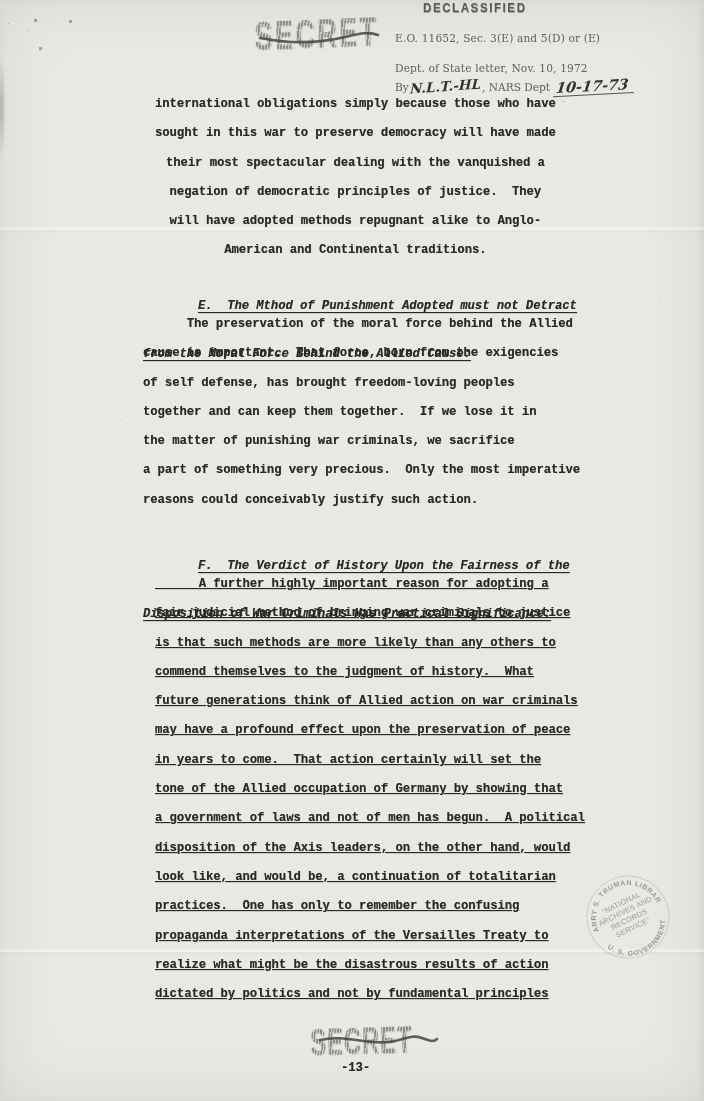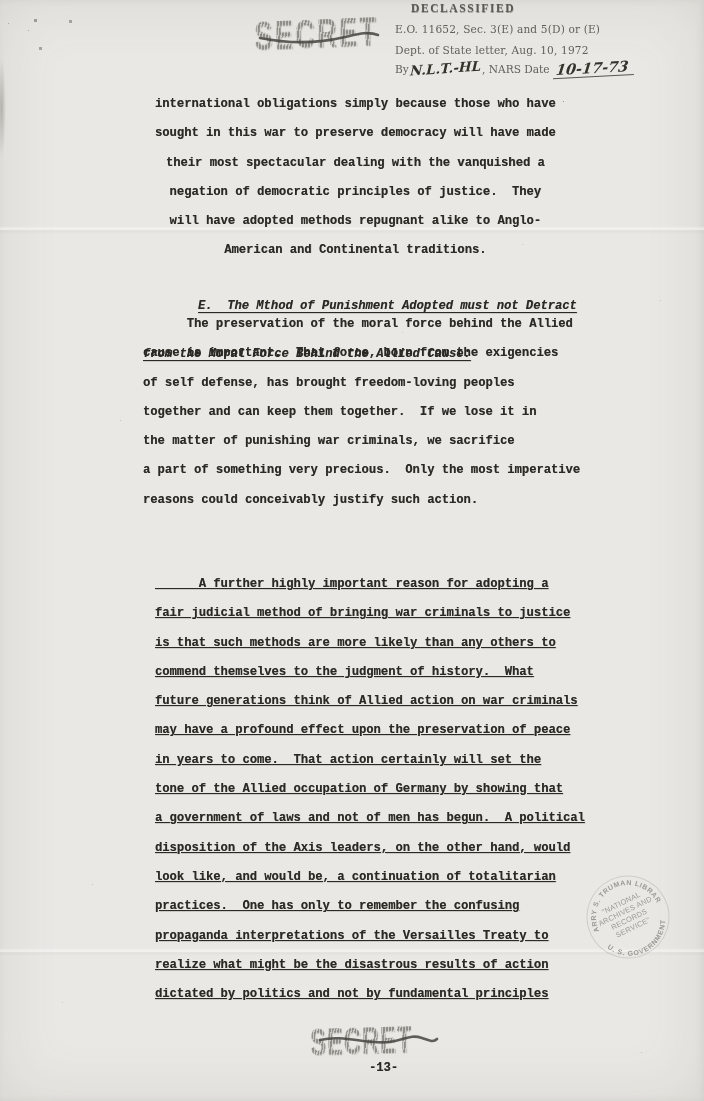--- a/index.html
+++ b/index.html
@@ -37,30 +37,30 @@
     text-shadow:0.3px 0.3px 0.35px rgba(40,38,32,.55);
   }
   .para1{left:155px;top:90px;text-align:center;}
   .para2{left:143px;top:310px;}
   .para3{left:155px;top:570px;text-decoration:underline;}
   .heading{left:143px;line-height:16.3px;}
   .heading-e{top:265px;}
   .heading-f{top:525px;}
   .h-line{text-decoration:underline;text-decoration-thickness:1.4px;text-underline-offset:3px;font-style:italic;}
   .h-indent{padding-left:55px;}
-  .page-number{left:341px;top:1060px;line-height:16px;margin-left:28px;}
+  .page-number{left:341px;top:1060px;line-height:16px;}
 
   
   .declass{position:absolute;left:395px;top:2px;width:230px;color:#5f5f58;}
   .declass-title{
-    margin-left:16px;font-family:Liberation Serif, serif;font-weight:700;
+    margin-left:28px;font-family:Liberation Sans, sans-serif;font-weight:700;
     font-size:11.5px;letter-spacing:1.6px;color:#5a5a53;transform:scaleY(1.05);
     text-shadow:0.4px 0.4px 0.5px rgba(90,90,83,.5);}
   .declass-line{font-family:"DejaVu Serif","Liberation Serif",serif;font-size:10.6px;
-    letter-spacing:.15px;margin-top:9px;color:#61615a;}
+    letter-spacing:.15px;margin-top:18px;color:#61615a;}
   .declass-by{font-family:"DejaVu Serif","Liberation Serif",serif;font-size:10.6px;
     margin-top:3px;color:#61615a;white-space:nowrap;}
   .hw{display:inline-block;font-family:"DejaVu Serif",serif;font-style:italic;font-weight:700;
     font-size:13.5px;color:#33332c;transform:rotate(-4deg) skewX(-6deg);margin:0 1px;}
   .hw-date{font-size:14.5px;border-bottom:1.2px solid #55554e;padding:0 6px 0 2px;
     transform:rotate(-3deg) skewX(-10deg);}
 
   
   .secret{position:absolute;}
   .secret .st{
@@ -94,22 +94,22 @@
   <div class="secret secret-top">
     <span class="st">SECRET</span>
   </div>
   <svg class="strike" style="left:250px;top:20px" width="150" height="40">
     <path d="M 10 18 C 40 24 70 23 95 17 C 108 14 118 11 128 15" fill="none" stroke="#45443e" stroke-width="2.6" stroke-linecap="round" opacity=".85"></path>
   </svg>
 
   <div class="declass">
     <div class="declass-title">DECLASSIFIED</div>
     <div class="declass-line">E.O. 11652, Sec. 3(E) and 5(D) or (E)</div>
-    <div class="declass-line">Dept. of State letter, Aug. 10, 1972</div>
-    <div class="declass-by"><span>By</span><span class="hw">N.L.T.-HL</span><span>, NARS Date</span> <span class="hw hw-date">10-17-73</span></div>
+    <div class="declass-line">Dept. of State letter, Nov. 10, 1972</div>
+    <div class="declass-by"><span>By</span><span class="hw">N.L.T.-HL</span><span>, NARS Dept</span> <span class="hw hw-date">10-17-73</span></div>
   </div>
 
   <div class="typewriter para1">international obligations simply because those who have
 sought in this war to preserve democracy will have made
 their most spectacular dealing with the vanquished a
 negation of democratic principles of justice.  They
 will have adopted methods repugnant alike to Anglo-
 American and Continental traditions.</div>
 
   <div class="typewriter heading heading-e">
@@ -118,20 +118,24 @@
   </div>
 
   <div class="typewriter para2">      The preservation of the moral force behind the Allied
 cause is important.  That force, born from the exigencies
 of self defense, has brought freedom-loving peoples
 together and can keep them together.  If we lose it in
 the matter of punishing war criminals, we sacrifice
 a part of something very precious.  Only the most imperative
 reasons could conceivably justify such action.</div>
 
+  <div class="typewriter heading heading-f">
+    <div class="h-line h-indent">F.  The Verdict of History Upon the Fairness of the</div>
+    <div class="h-line">Disposition of War Criminals Has Practical Significance:</div>
+  </div>
 
   <div class="typewriter para3">      A further highly important reason for adopting a
 fair judicial method of bringing war criminals to justice
 is that such methods are more likely than any others to
 commend themselves to the judgment of history.  What
 future generations think of Allied action on war criminals
 may have a profound effect upon the preservation of peace
 in years to come.  That action certainly will set the
 tone of the Allied occupation of Germany by showing that
 a government of laws and not of men has begun.  A political

